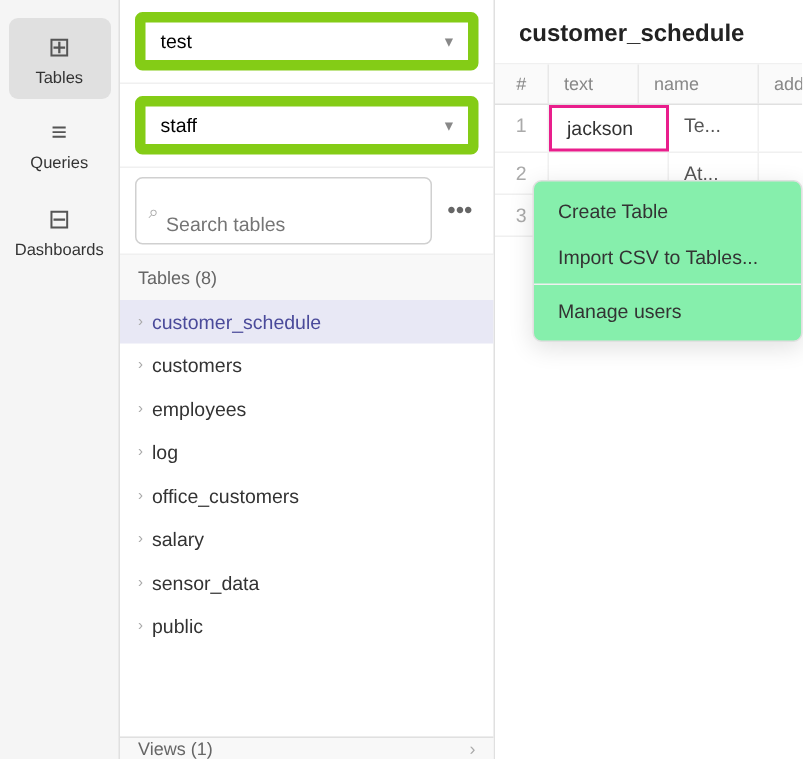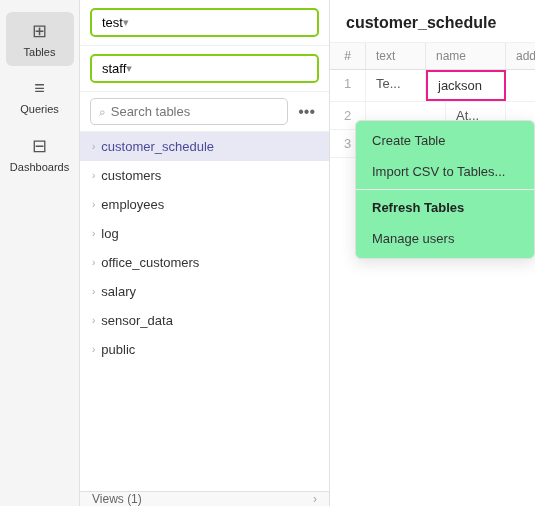--- a/index.html
+++ b/index.html
@@ -49,21 +49,22 @@
     }
 
     .dropdown-row {
       padding: 8px 10px;
       border-bottom: 1px solid #f0f0f0;
     }
     .dropdown {
       width: 100%;
       display: flex;
       align-items: center;
-      border: 2px solid #84cc16;
+      justify-content: space-between;
+      border: 7px solid #84cc16;
       border-radius: 5px;
       padding: 5px 10px;
       font-size: 13px;
       background: #fff;
       cursor: pointer;
     }
     .dropdown-icon { color: #888; font-size: 11px; }
 
     .search-row {
       padding: 6px 10px;
@@ -84,20 +85,21 @@
       background: #fff;
     }
     .search-icon { color: #aaa; font-size: 12px; }
     .search-input {
       border: none;
       outline: none;
       font-size: 13px;
       color: #999;
       width: 100%;
       background: transparent;
+      margin-top: 18px;
     }
     .more-btn {
       background: none;
       border: none;
       cursor: pointer;
       font-size: 16px;
       color: #666;
       padding: 2px 4px;
     }
 
@@ -247,20 +249,21 @@
     </div>
 
     <div class="search-row">
       <div class="search-input-wrapper">
         <span class="search-icon">⌕</span>
         <input class="search-input" type="text" placeholder="Search tables" style="">
       </div>
       <button class="more-btn">•••</button>
     </div>
 
+    <div class="section-header">Tables (8)</div>
 
     <div class="table-list">
       <div class="table-item active">
         <span class="chevron-right">›</span>
         <span>customer_schedule</span>
       </div>
       <div class="table-item">
         <span class="chevron-right">›</span>
         <span>customers</span>
       </div>
@@ -302,22 +305,22 @@
 
     <div class="table-header-row">
       <div class="th narrow">#</div>
       <div class="th text">text</div>
       <div class="th name">name</div>
       <div class="th addr">addr</div>
     </div>
 
     <div class="table-data-row">
       <div class="td narrow">1</div>
+      <div class="td name highlighted">jackson</div>
       <div class="td text">Te...</div>
-      <div class="td name highlighted">jackson</div>
       <div class="td addr"></div>
     </div>
     <div class="table-data-row">
       <div class="td narrow">2</div>
       <div class="td name"></div>
       <div class="td text">At...</div>
       <div class="td addr"></div>
     </div>
     <div class="table-data-row">
       <div class="td narrow">3</div>
@@ -326,15 +329,14 @@
       <div class="td addr"></div>
     </div>
   </div>
 
 </div>
 
 <div class="context-menu">
   <div class="menu-item">Create Table</div>
   <div class="menu-item">Import CSV to Tables...</div>
   <div class="menu-divider"></div>
-  <div class="menu-item highlighted">Refresh Tables</div>
   <div class="menu-item">Manage users</div>
 </div>
 
 </body></html>

